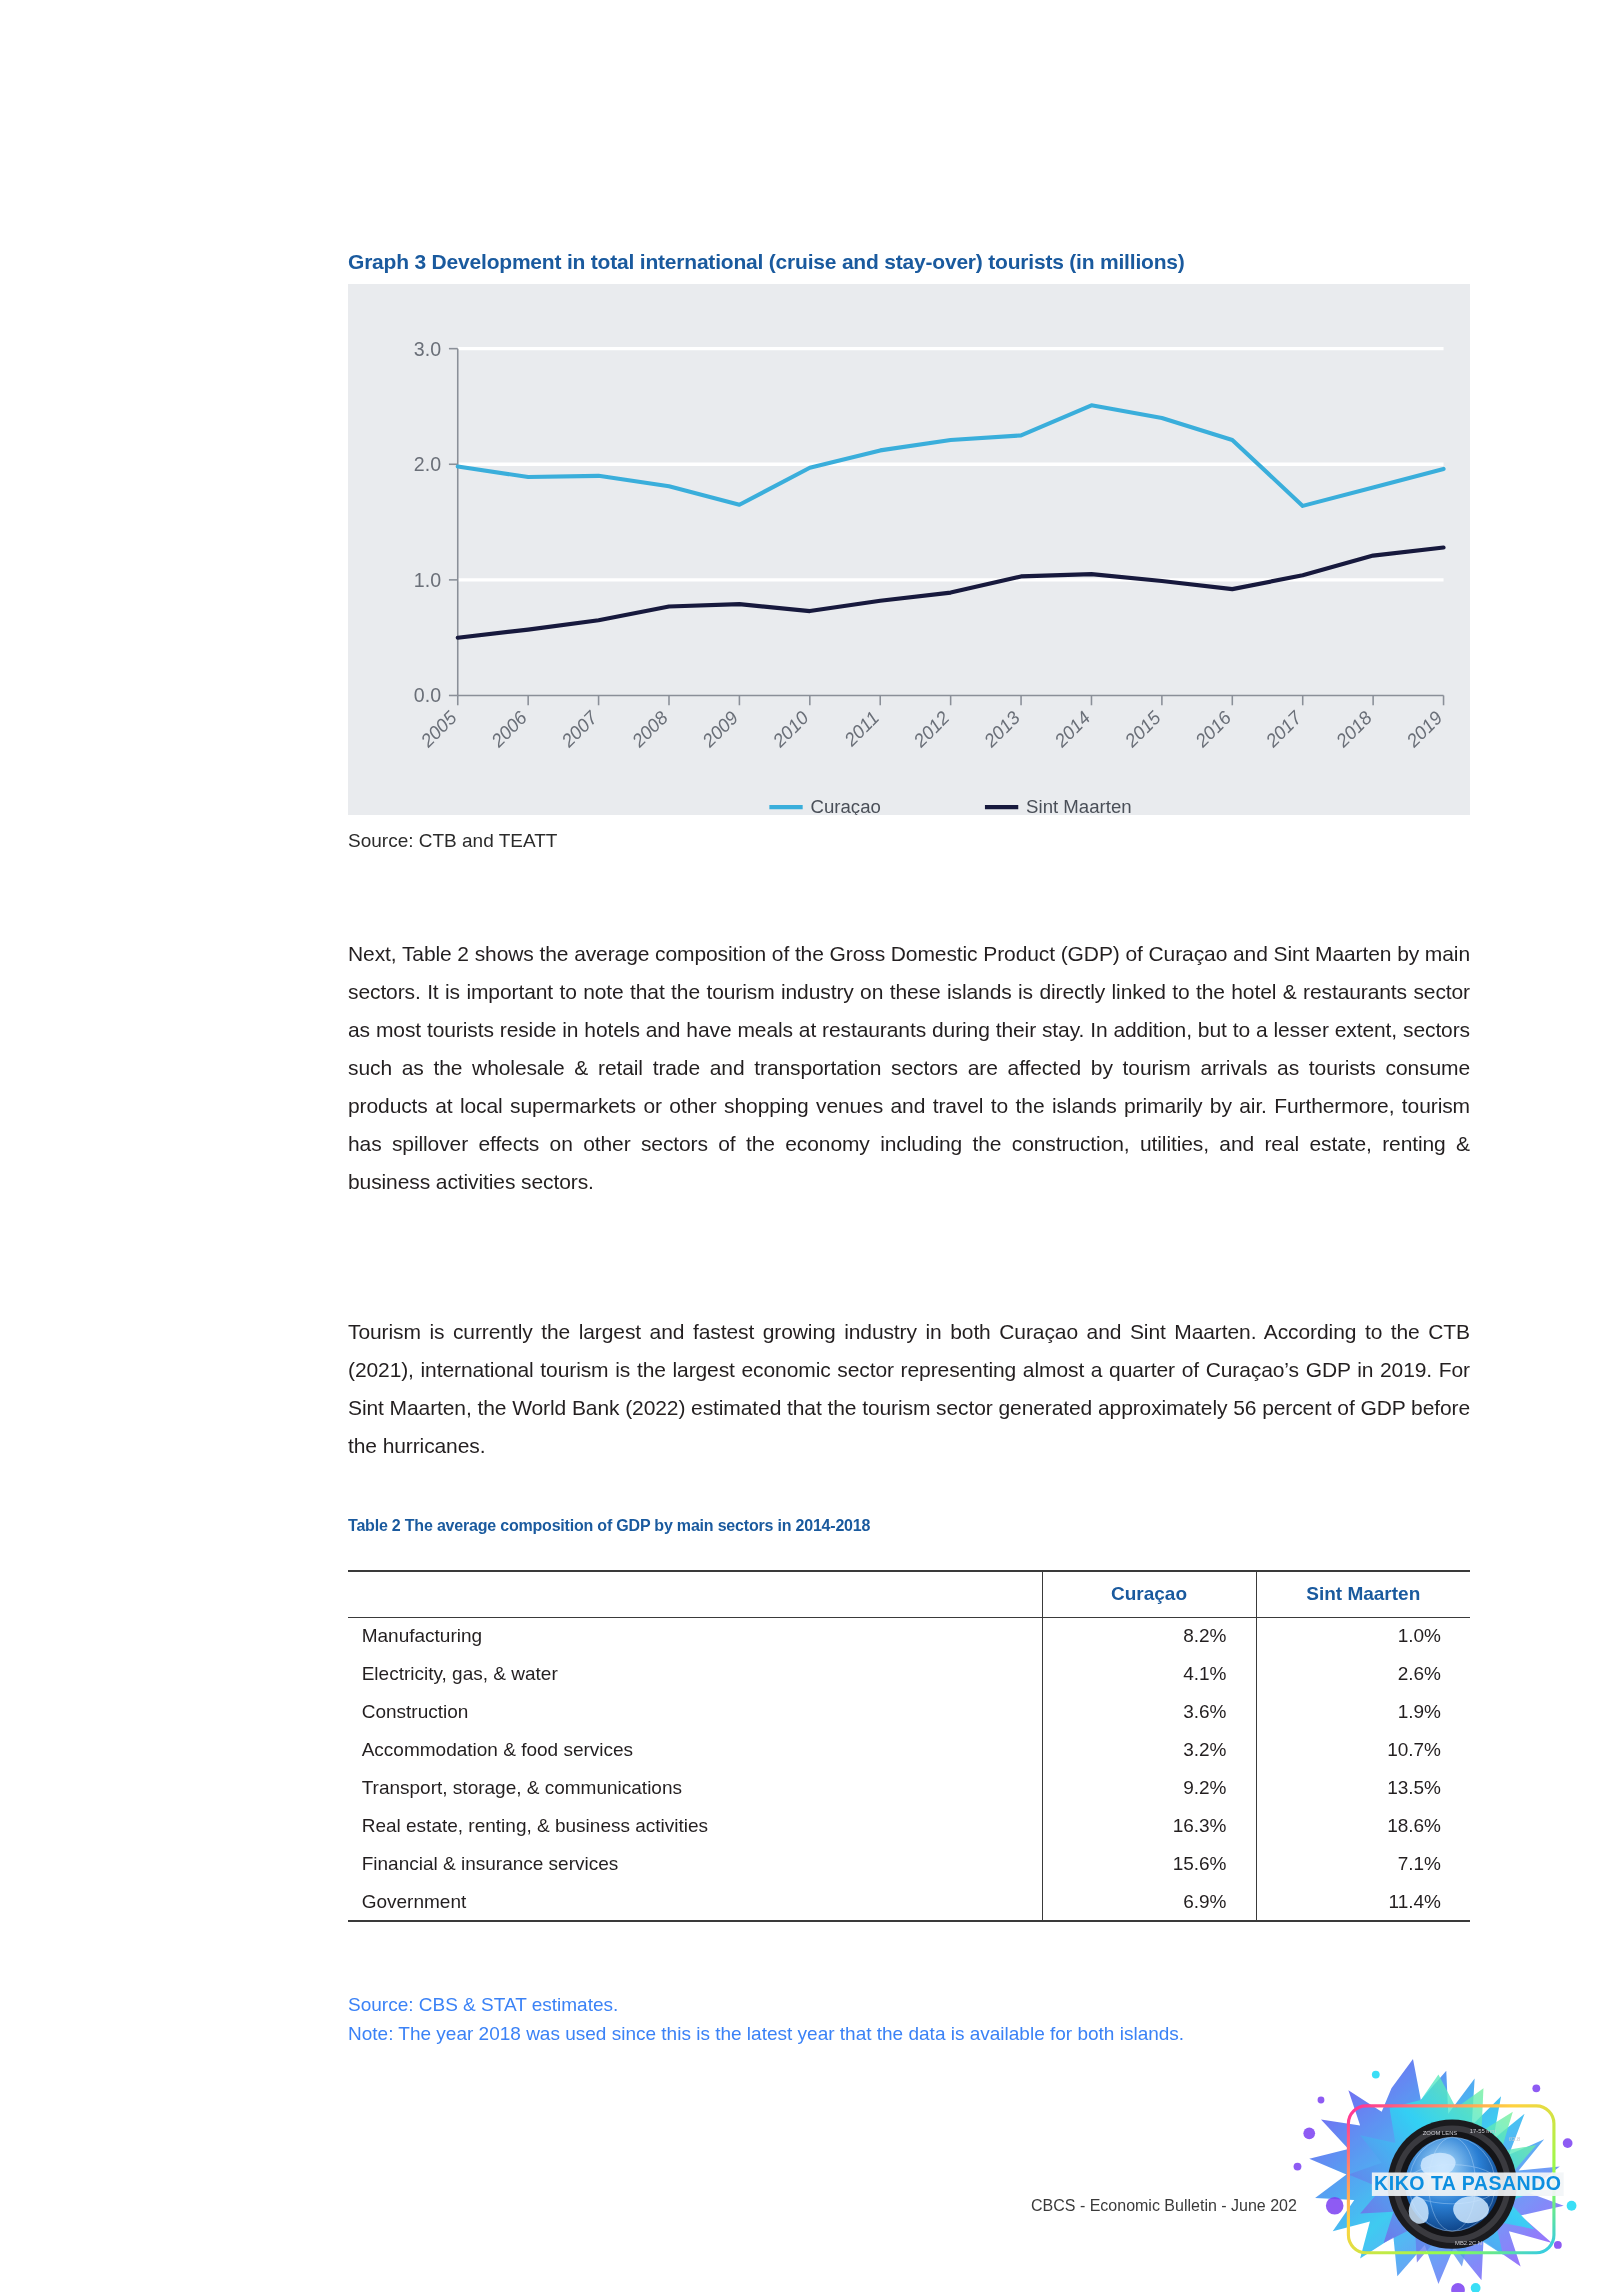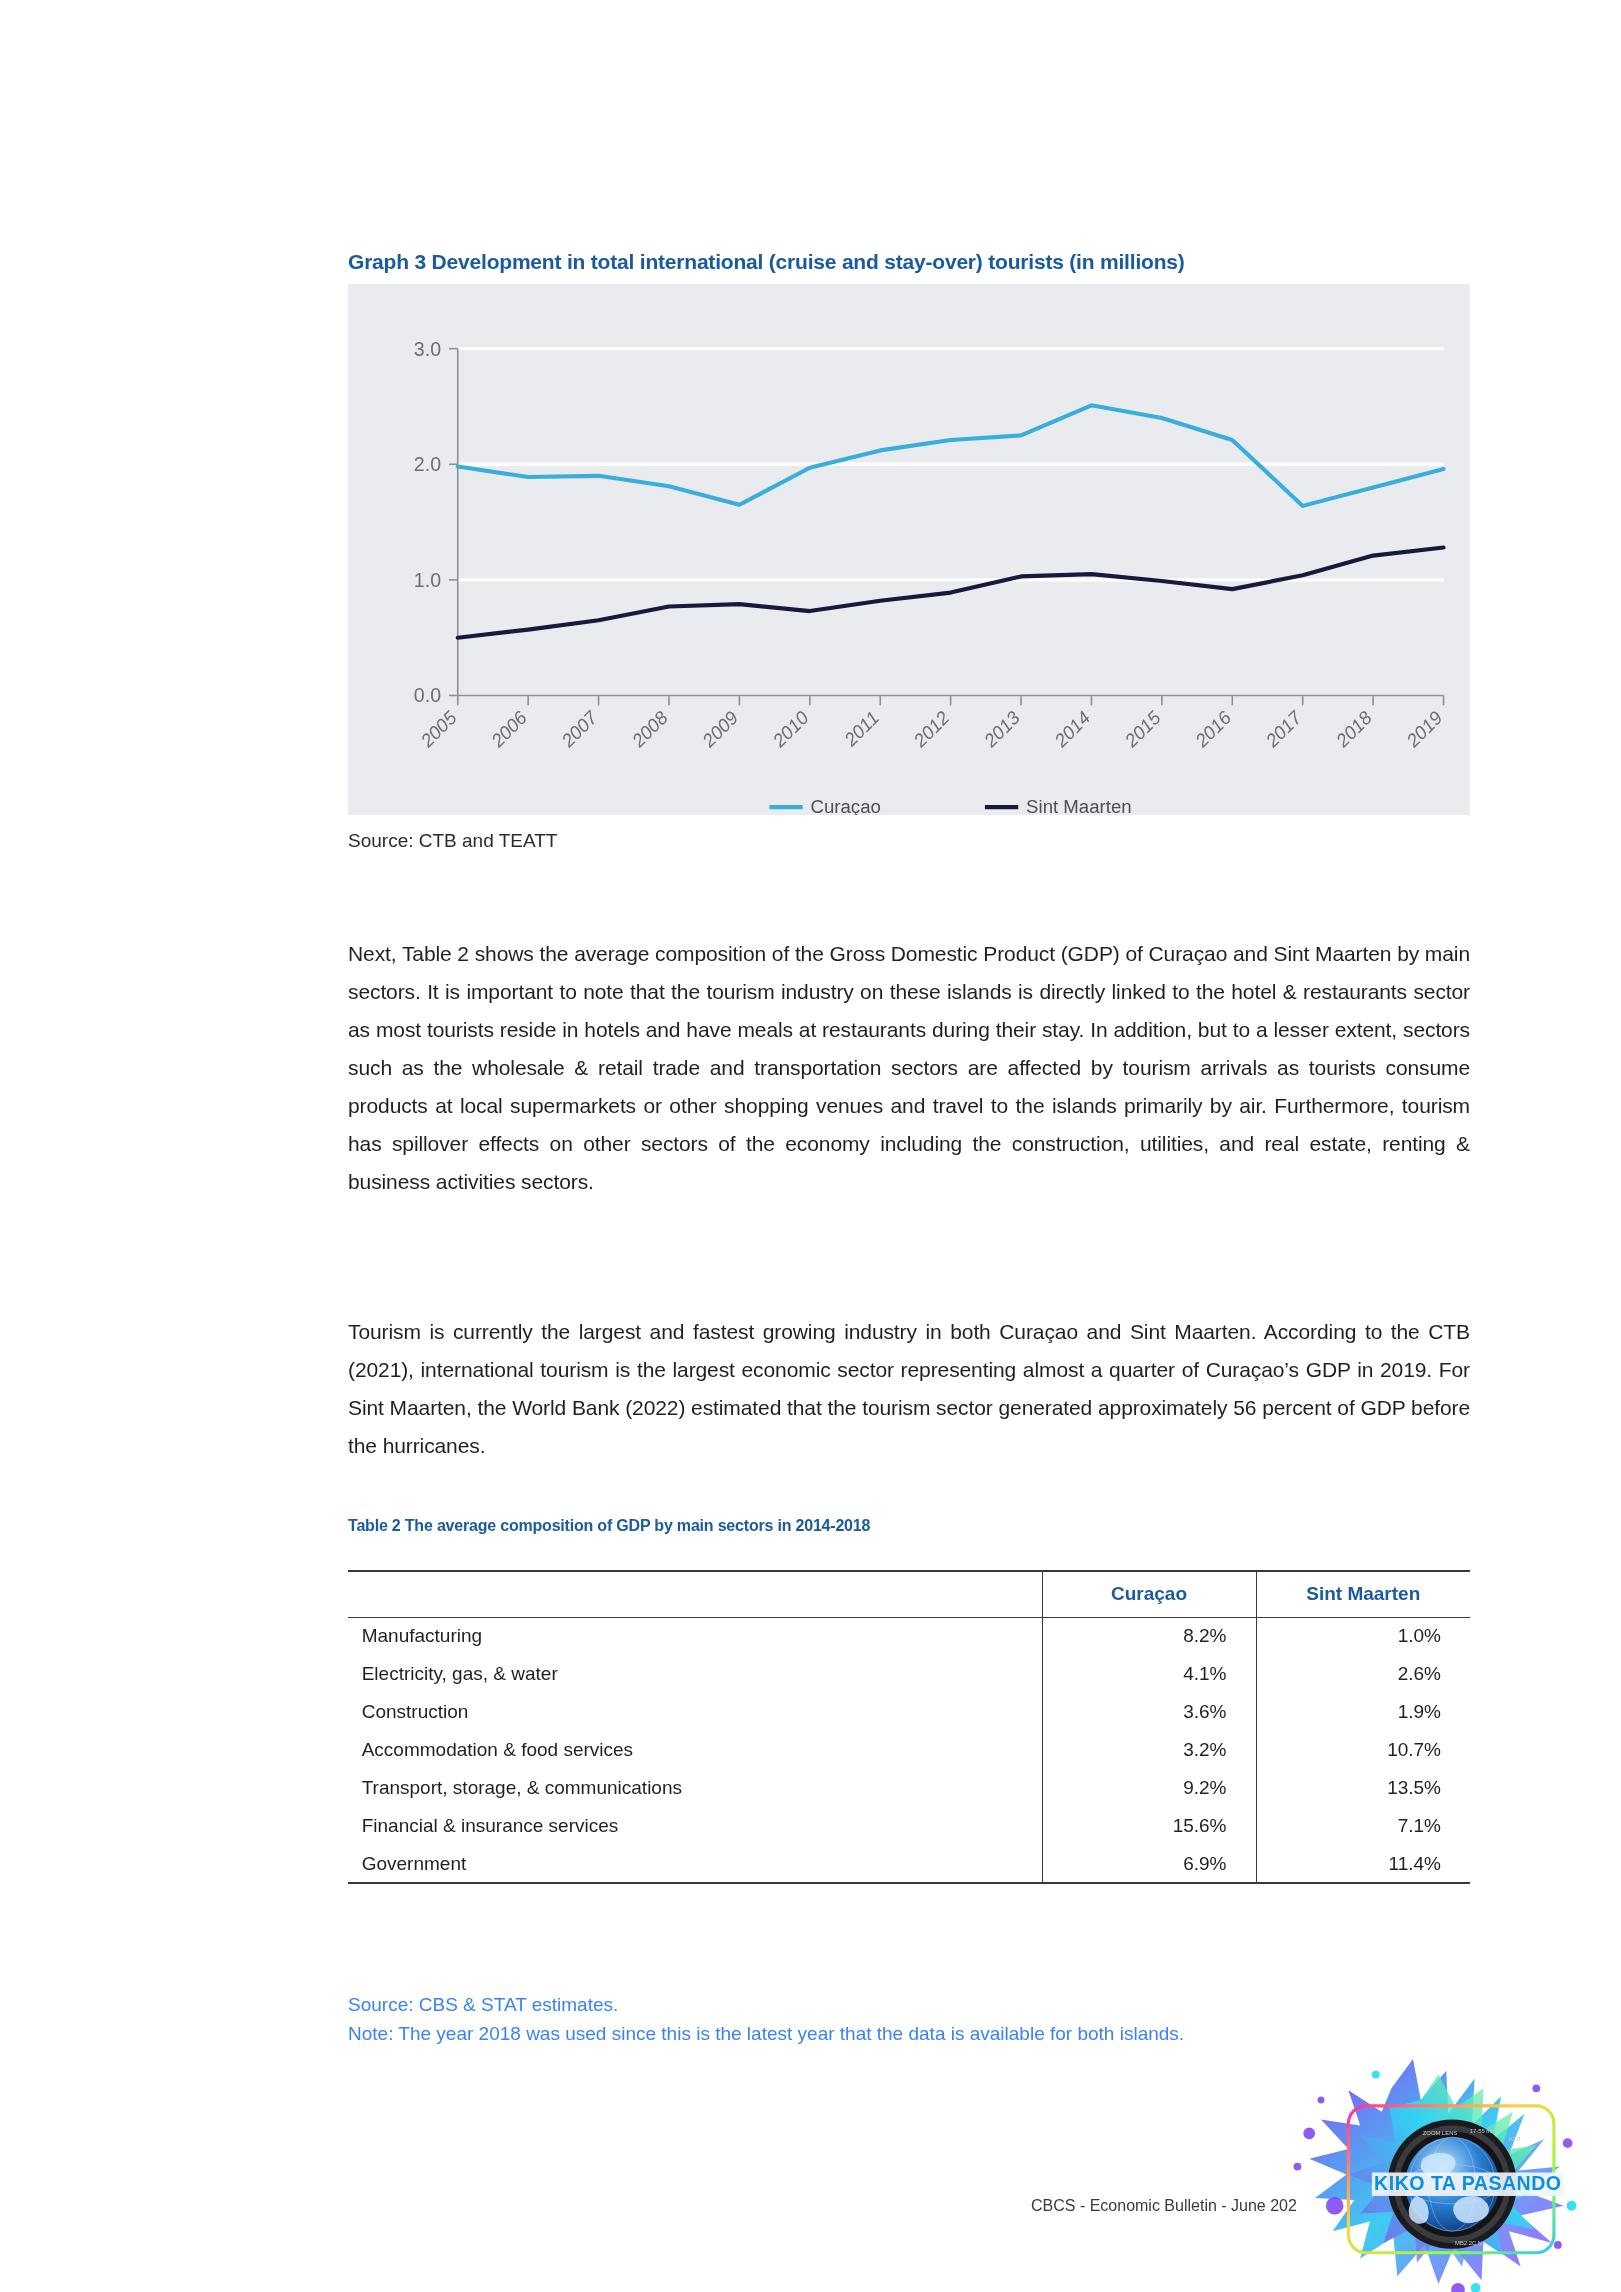--- a/index.html
+++ b/index.html
@@ -228,20 +228,25 @@
           <td class="sector">Accommodation &amp; food services</td>
           <td class="num cur">3.2%</td>
           <td class="num sxm">10.7%</td>
         </tr>
         <tr>
           <td class="sector">Transport, storage, &amp; communications</td>
           <td class="num cur">9.2%</td>
           <td class="num sxm">13.5%</td>
         </tr>
         <tr>
+          <td class="sector">Real estate, renting, &amp; business activities</td>
+          <td class="num cur">16.3%</td>
+          <td class="num sxm">18.6%</td>
+        </tr>
+        <tr>
           <td class="sector">Financial &amp; insurance services</td>
           <td class="num cur">15.6%</td>
           <td class="num sxm">7.1%</td>
         </tr>
         <tr>
           <td class="sector">Government</td>
           <td class="num cur">6.9%</td>
           <td class="num sxm">11.4%</td>
         </tr>
       </tbody>

